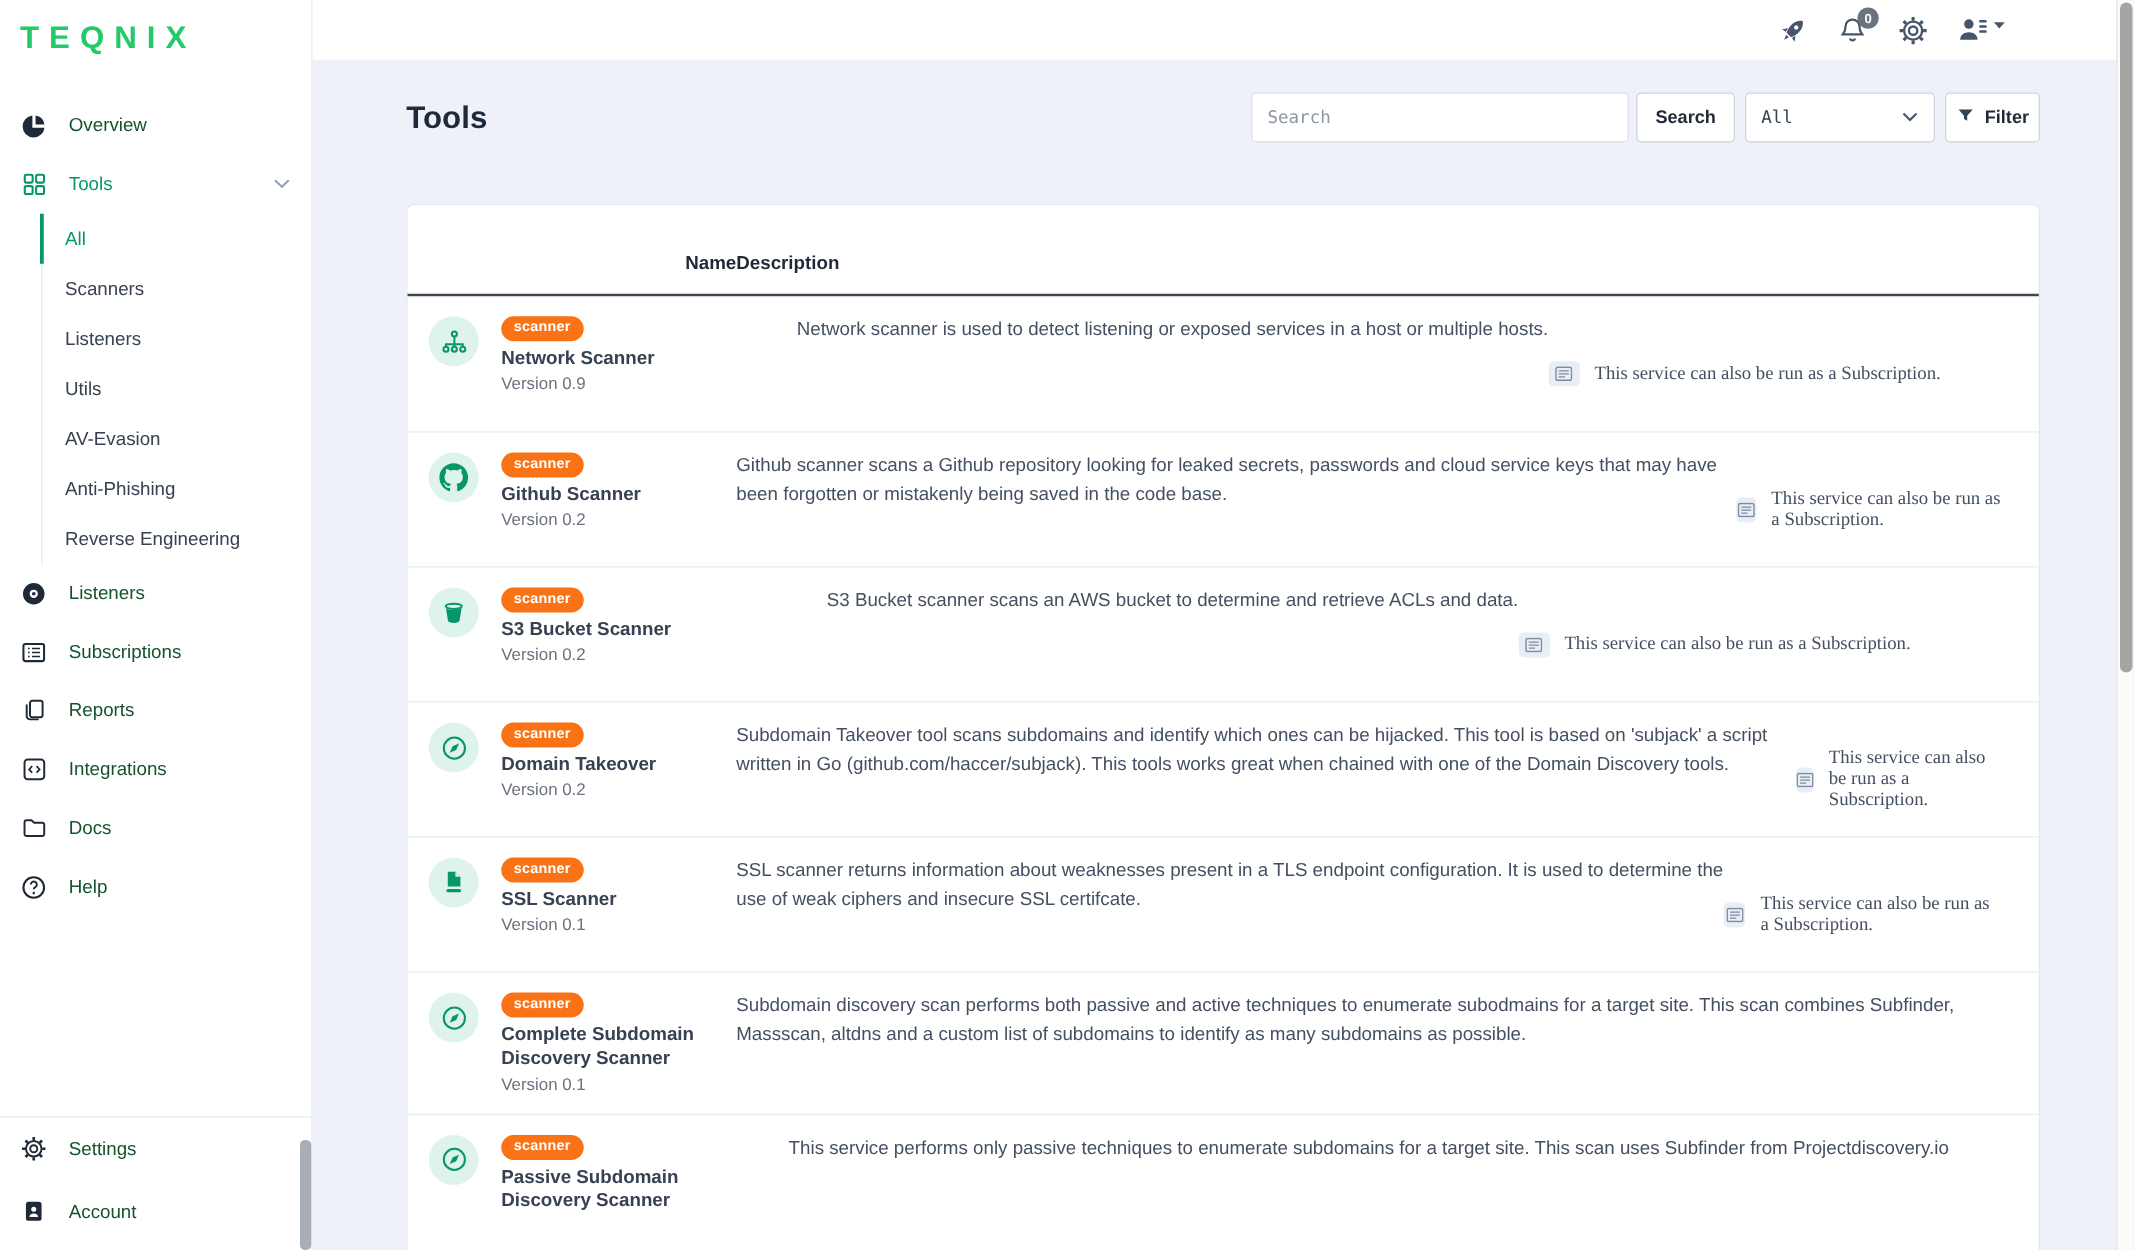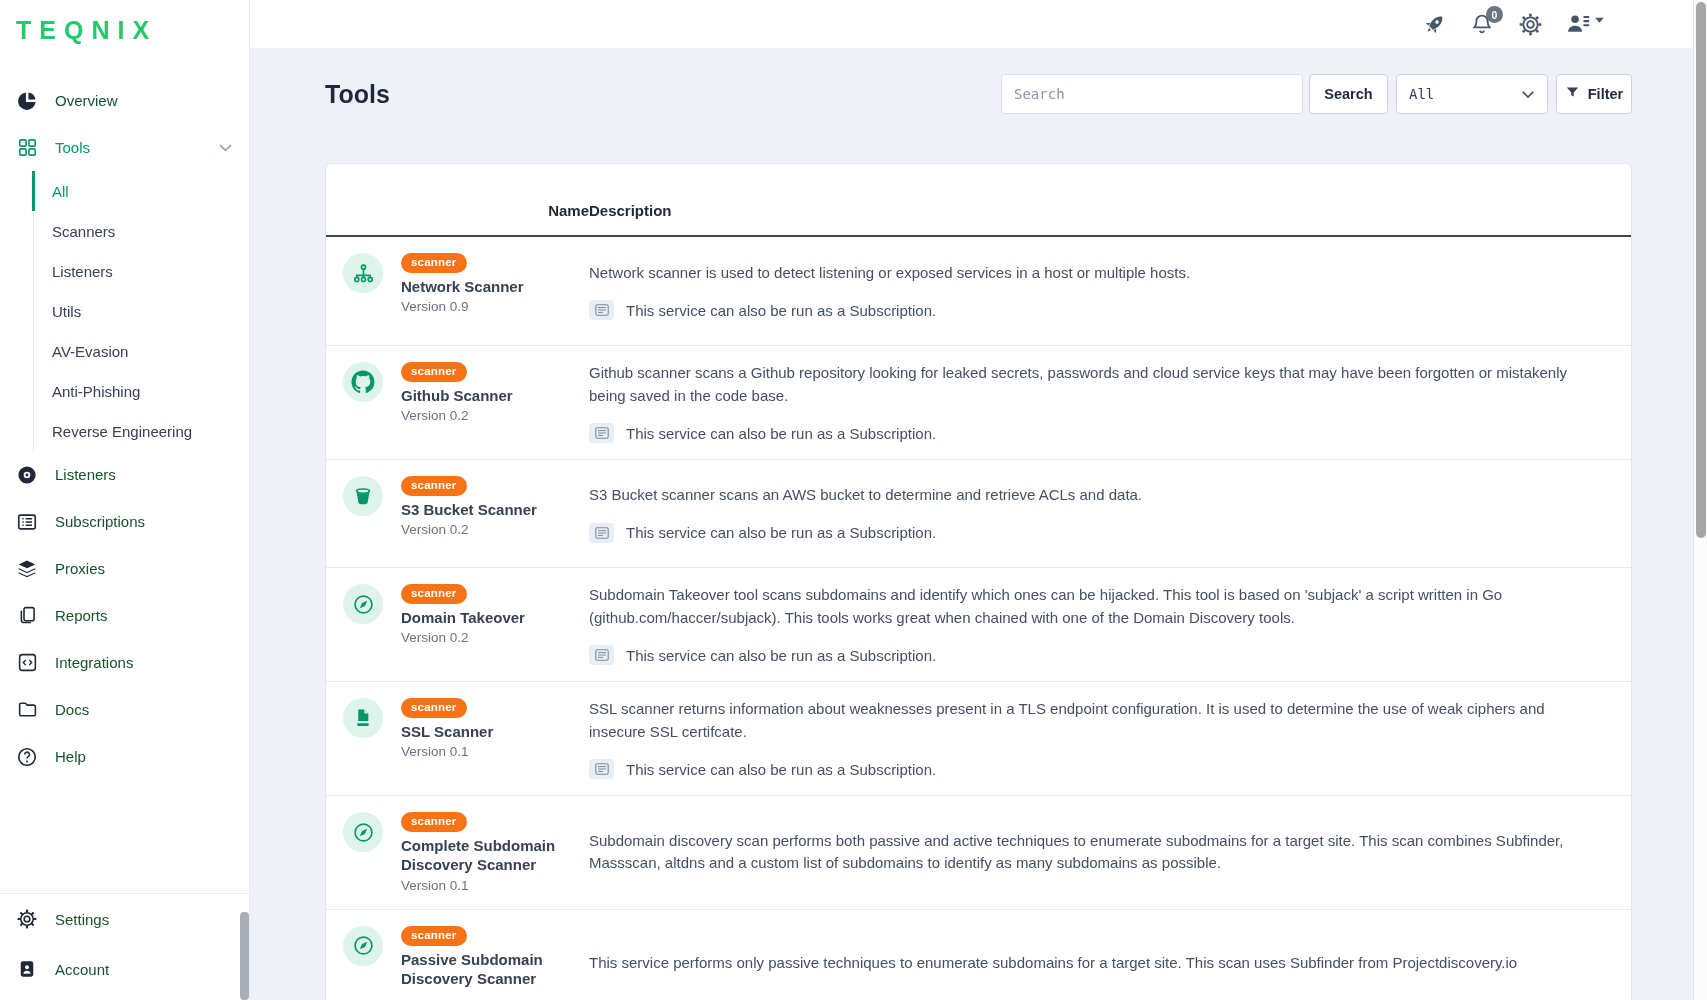--- a/index.html
+++ b/index.html
@@ -63,26 +63,26 @@
   .trow { display:flex; border-top:1px solid #e8ecf1; padding:16px 0; min-height:108px; }
   .trow:first-child { border-top:none; }
   .cell-name { width:263px; flex:0 0 263px; padding-left:17px; display:flex; gap:18px; }
   .tool-avatar { width:40px; height:40px; flex:0 0 40px; border-radius:50%; background:#def3e9;
                  display:flex; align-items:center; justify-content:center; }
   .tool-meta { display:flex; flex-direction:column; align-items:flex-start; padding-right:14px; }
   .pill { background:#f97316; color:#fff; font-size:11.5px; font-weight:700; letter-spacing:.2px;
           padding:3px 10px; border-radius:10px; line-height:1.2; }
   .tool-name { margin-top:4px; font-size:15px; font-weight:700; color:#374151; line-height:1.3; }
   .tool-version { margin-top:3px; font-size:13.5px; color:#6b7280; }
-  .cell-desc { flex:1; padding-right:30px; display:flex; flex-direction:column; justify-content:center; }
+  .cell-desc { flex:1; padding-right:30px; display:flex; flex-direction:row; justify-content:center; }
   .desc-text { font-size:15px; color:#445062; line-height:1.5; }
   .sub-line { margin-top:16px; display:flex; align-items:center; gap:12px; }
   .sub-chip { width:25px; height:20px; border-radius:4px; background:#e8eef6;
               display:flex; align-items:center; justify-content:center; }
-  .sub-text { font-size:15px; color:#445062; }
+  .sub-text { font-size:15px; color:#445062;font-family:Liberation Serif, serif; }
 
   
   .vscroll { position:absolute; right:0; top:0; bottom:0; width:14px; background:#fbfbfb;
              border-left:1px solid #e4e4e4; }
   .vthumb { position:absolute; top:2px; left:2px; width:10px; height:536px; background:#a5a5a5; border-radius:7px; }
 </style>
 </head>
 <body>
 
 <div class="app">
@@ -157,30 +157,20 @@
       <div class="nav-item">
         <span class="nicon">
           <svg width="22" height="22" viewBox="0 0 24 24" fill="none" stroke="#1f2937" stroke-width="1.8">
               <rect x="3" y="4.5" width="18" height="15" rx="1.8"></rect>
               <path d="M7 8.5h1.4M10.5 8.5H17.5M7 12h1.4M10.5 12H17.5M7 15.5h1.4M10.5 15.5H17.5" stroke-width="1.5"></path>
             </svg>
         </span>
         <span>Subscriptions</span>
       </div>
 
-      <div class="nav-item">
-        <span class="nicon">
-          <svg width="22" height="22" viewBox="0 0 24 24" fill="#1f2937">
-              <path d="M12 2.8 21 7 12 11.2 3 7 Z"></path>
-              <path d="M3.4 11.2 12 15.2 20.6 11.2 21.6 12 12 16.5 2.4 12 Z"></path>
-              <path d="M3.4 15.7 12 19.7 20.6 15.7 21.6 16.5 12 21 2.4 16.5 Z"></path>
-            </svg>
-        </span>
-        <span>Proxies</span>
-      </div>
 
       <div class="nav-item">
         <span class="nicon">
           <svg width="21" height="21" viewBox="0 0 24 24" fill="none" stroke="#1f2937" stroke-width="1.8">
               <rect x="8" y="3" width="11.5" height="15" rx="2"></rect>
               <path d="M5 6.5 v10.5 a3 3 0 0 0 3 3 h8"></path>
             </svg>
         </span>
         <span>Reports</span>
       </div>

